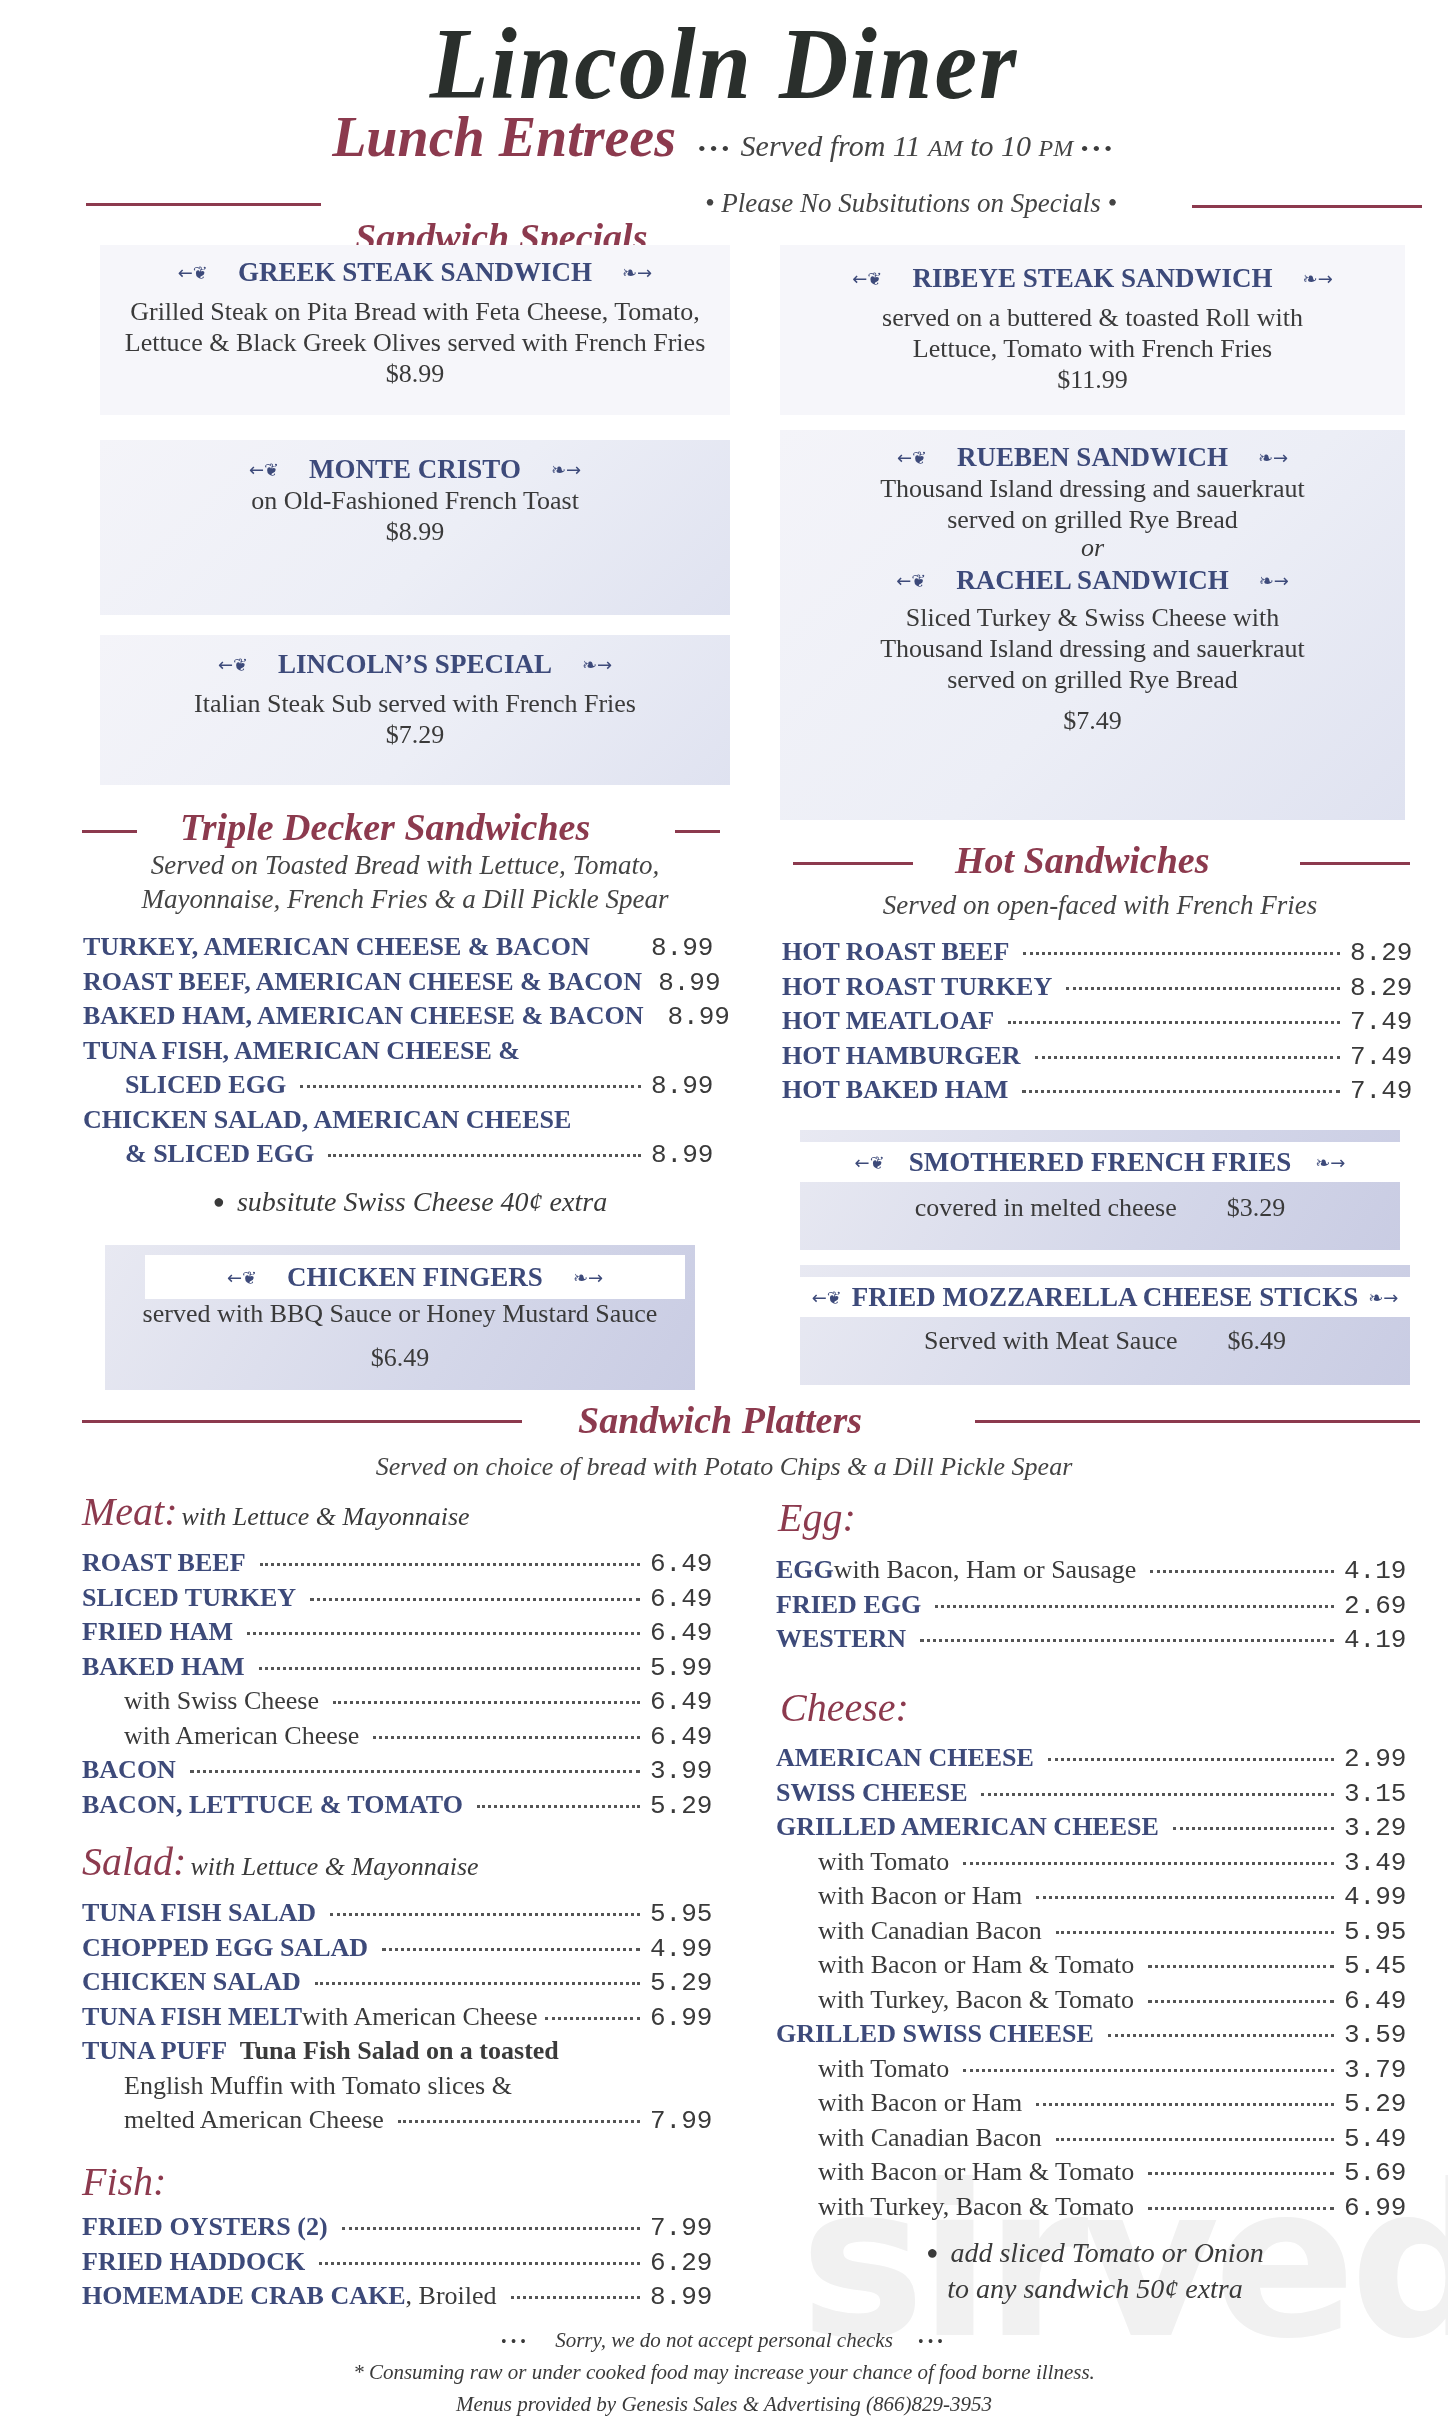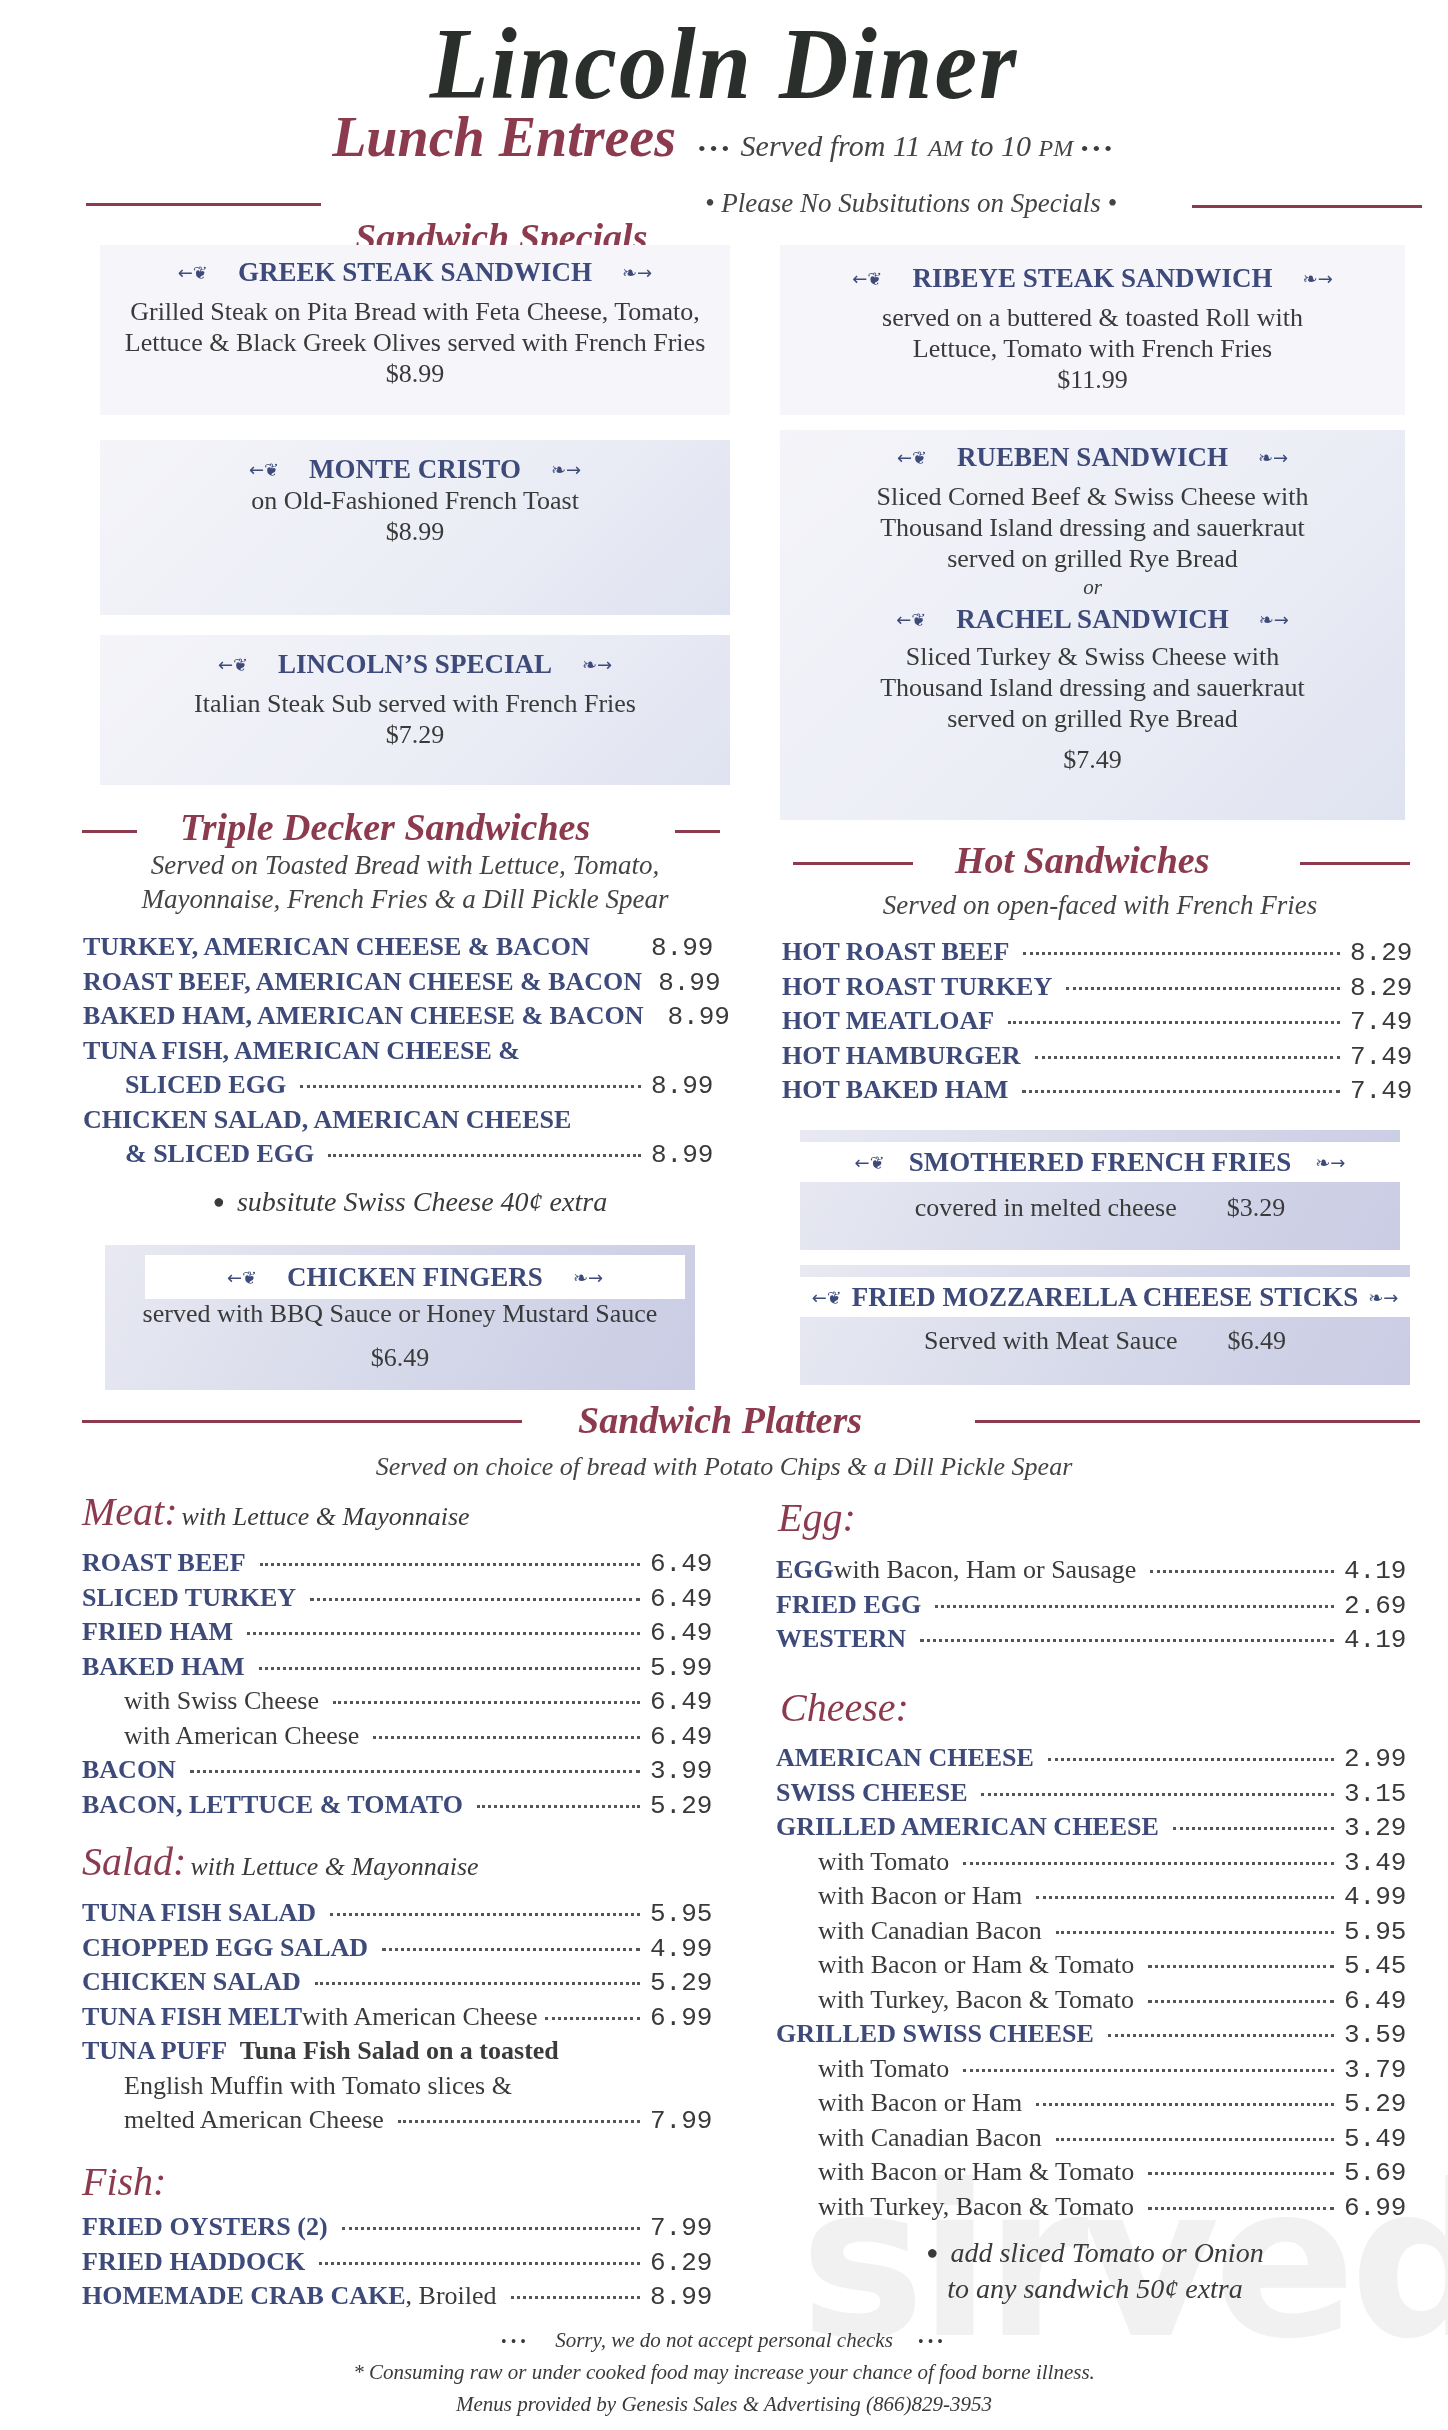--- a/index.html
+++ b/index.html
@@ -44,21 +44,21 @@
   .box.light { background: #f6f6fa; }
   .box.dark { background: linear-gradient(120deg, #e8e9f2 0%, #d4d7e9 60%, #c9cce3 100%); }
   .item-head {
     font-family: "Liberation Serif", serif; font-weight: bold; color: #3d4a7a; font-size: 27px;
     display: flex; justify-content: center; align-items: center; gap: 30px; white-space: nowrap;
   }
   .item-head.onwhite { background: #ffffff; }
   .orn { font-family: "DejaVu Sans", sans-serif; font-size: 18px; color: #3d4a7a; font-weight: normal; }
   .desc { font-family: "Liberation Serif", serif; font-size: 26px; color: #3a3a3a; line-height: 31px; }
   .price { font-family: "Liberation Serif", serif; font-size: 26px; color: #3a3a3a; line-height: 31px; }
-  .or { font-family: "Liberation Serif", serif; font-style: italic; font-size: 21px; color: #3a3a3a; line-height: 26px; }
+  .or { font-family: "Liberation Serif", serif; font-style: italic; font-size: 26px; color: #3a3a3a; line-height: 26px; }
 
   
   .list { font-family: "Liberation Serif", serif; }
   .row {
     display: flex; align-items: baseline; height: 34.5px; font-size: 26px; line-height: 34.5px; white-space: nowrap;
   }
   .row .name { font-weight: bold; color: #3d4a7a; }
   .row .extra { color: #3a3a3a; font-weight: normal; }
   .row .fill {
     flex: 1; margin: 0 10px 0 14px; height: 1px; position: relative; top: -5px;
@@ -144,21 +144,20 @@
   <div class="desc">Lettuce, Tomato with French Fries</div>
   <div class="price">$11.99</div>
 </div>
 
 <div class="abs box" style="left:780px; top:430px; width:625px; height:390px;">
   <div class="item-head" style="margin-top:12px;">
     <span class="orn">←❦</span>
     <span>RUEBEN SANDWICH</span>
     <span class="orn">❧→</span>
   </div>
-  <div class="desc" style="margin-top:8px;">Sliced Corned Beef &amp; Swiss Cheese with</div>
   <div class="desc">Thousand Island dressing and sauerkraut</div>
   <div class="desc">served on grilled Rye Bread</div>
   <div class="or">or</div>
   <div class="item-head" style="margin-top:4px;">
     <span class="orn">←❦</span>
     <span>RACHEL SANDWICH</span>
     <span class="orn">❧→</span>
   </div>
   <div class="desc" style="margin-top:6px;">Sliced Turkey &amp; Swiss Cheese with</div>
   <div class="desc">Thousand Island dressing and sauerkraut</div>

